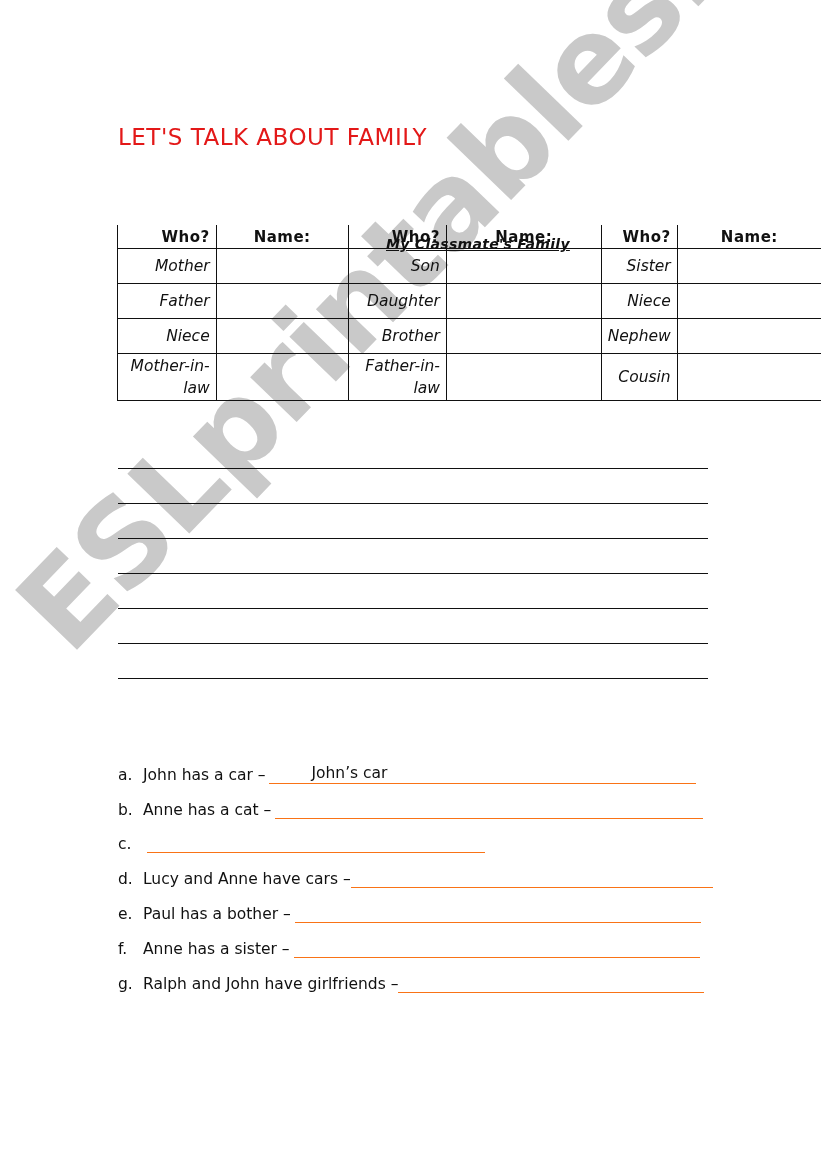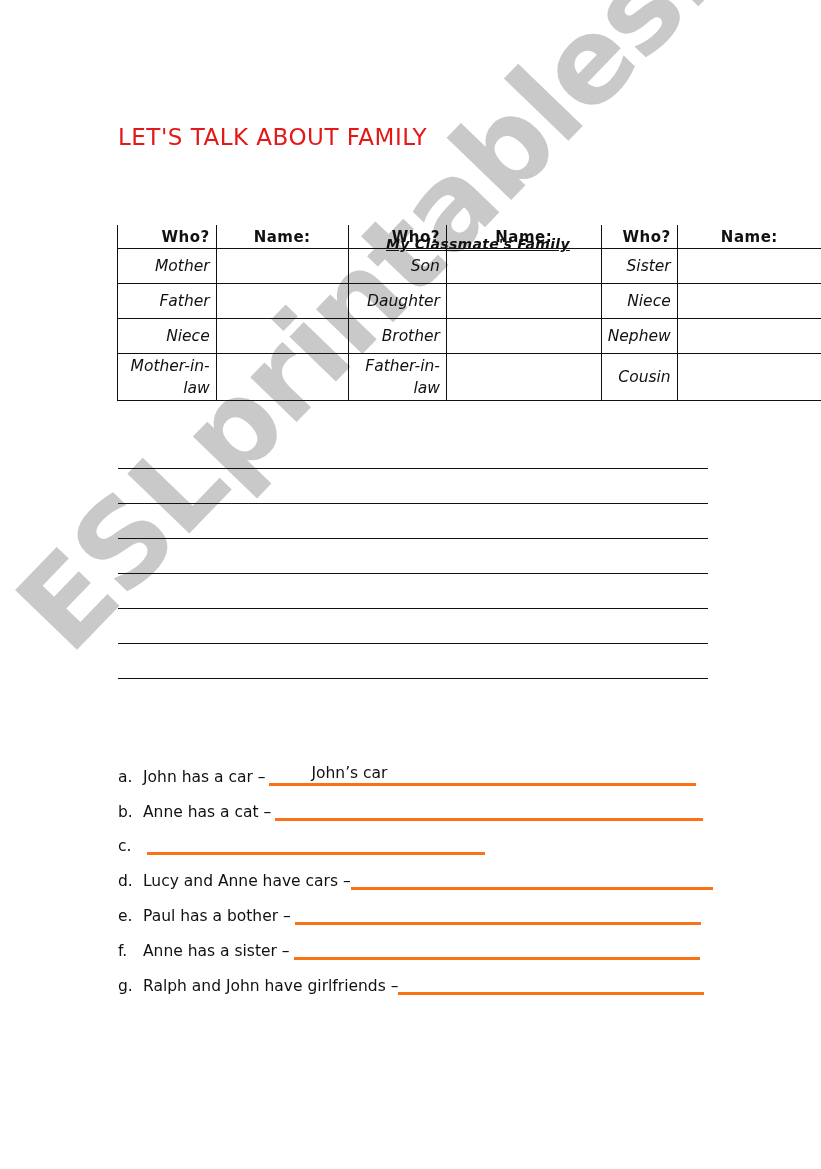--- a/index.html
+++ b/index.html
@@ -38,21 +38,21 @@
   table.family th.name { text-align: center; }
   table.family td { height: 34px; font-style: italic; }
   table.family tr.tall td { height: 46px; line-height: 22px; }
   .col-who1 { width: 87px; } .col-name1 { width: 122px; }
   .col-who2 { width: 86px; } .col-name2 { width: 146px; }
   .col-who3 { width: 63px; } .col-name3 { width: 135px; }
   .section-heading { position: absolute; left: 118px; font-size: 15.5px; }
   .write-line { position: absolute; left: 118px; width: 590px; border-top: 1px solid #111; height: 0; }
   .exercise { position: absolute; left: 118px; font-size: 15.5px; display: flex; align-items: flex-end; white-space: nowrap; }
   .exercise .letter { display: inline-block; width: 25px; }
-  .exercise .answer-line { display: inline-block; border-bottom: 3px solid #f97316; height: 18px; margin-left: 4px; position: relative; }
+  .exercise .answer-line { display: inline-block; border-bottom: 1px solid #f97316; height: 18px; margin-left: 4px; position: relative; }
   .exercise .answer-text { position: absolute; left: 42px; bottom: 1px; }
 </style>
 </head>
 <body>
 
 <div class="watermark">ESLprintables.com</div>
 
 <div class="content">
 
   <div class="title">LET'S TALK ABOUT FAMILY</div>

